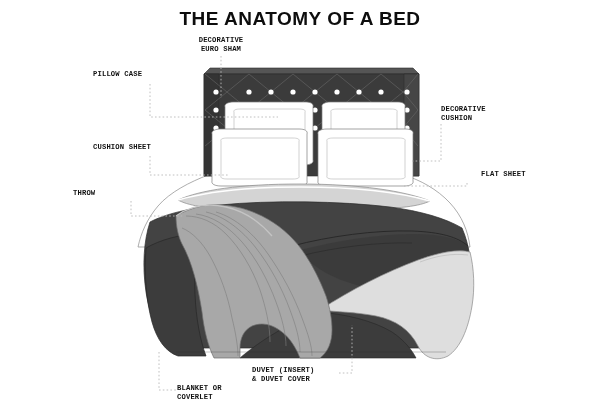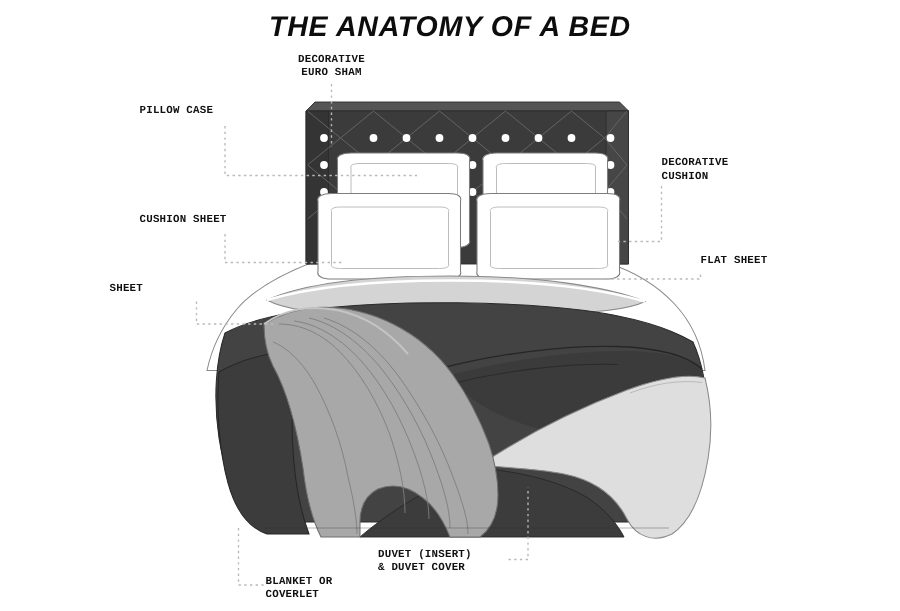--- a/index.html
+++ b/index.html
@@ -22,21 +22,20 @@
     top: 8px;
     left: 0;
     width: 600px;
     text-align: center;
     font-family: "Liberation Sans", sans-serif;
     font-weight: bold;
     font-size: 19px;
     letter-spacing: 0.5px;
     color: #0d0d0d;
     white-space: nowrap;
-    font-style: italic;
   }
   #diagram {
     position: absolute;
     top: 0;
     left: 0;
   }
   .callout {
     position: absolute;
     font-family: Liberation Mono, monospace;
     font-weight: bold;
@@ -283,26 +282,26 @@
 
   </svg>
 
   <div class="callout center-align" style="left:176px; top:36px; width:90px;">DECORATIVE
 EURO SHAM</div>
 
   <div class="callout right-align" style="left:93px; top:70px; width:88px;">PILLOW CASE</div>
 
   <div class="callout right-align" style="left:93px; top:143px; width:88px;">CUSHION SHEET</div>
 
-  <div class="callout right-align" style="left:73px; top:189px; width:58px;">SHEET</div>
+  <div class="callout right-align" style="left:73px; top:189px; width:58px;">THROW</div>
 
   <div class="callout left-align" style="left:441px; top:105px; width:96px;">DECORATIVE
 CUSHION</div>
 
-  <div class="callout left-align" style="left:467px; top:170px; width:80px;">FLAT SHEET</div>
+  <div class="callout left-align" style="left:481px; top:170px; width:80px;">FLAT SHEET</div>
 
   <div class="callout right-align" style="left:252px; top:366px; width:86px;">DUVET (INSERT)
 &amp; DUVET COVER</div>
 
   <div class="callout left-align" style="left:177px; top:384px; width:90px;">BLANKET OR
 COVERLET</div>
 
 </div>
 
 </body></html>

